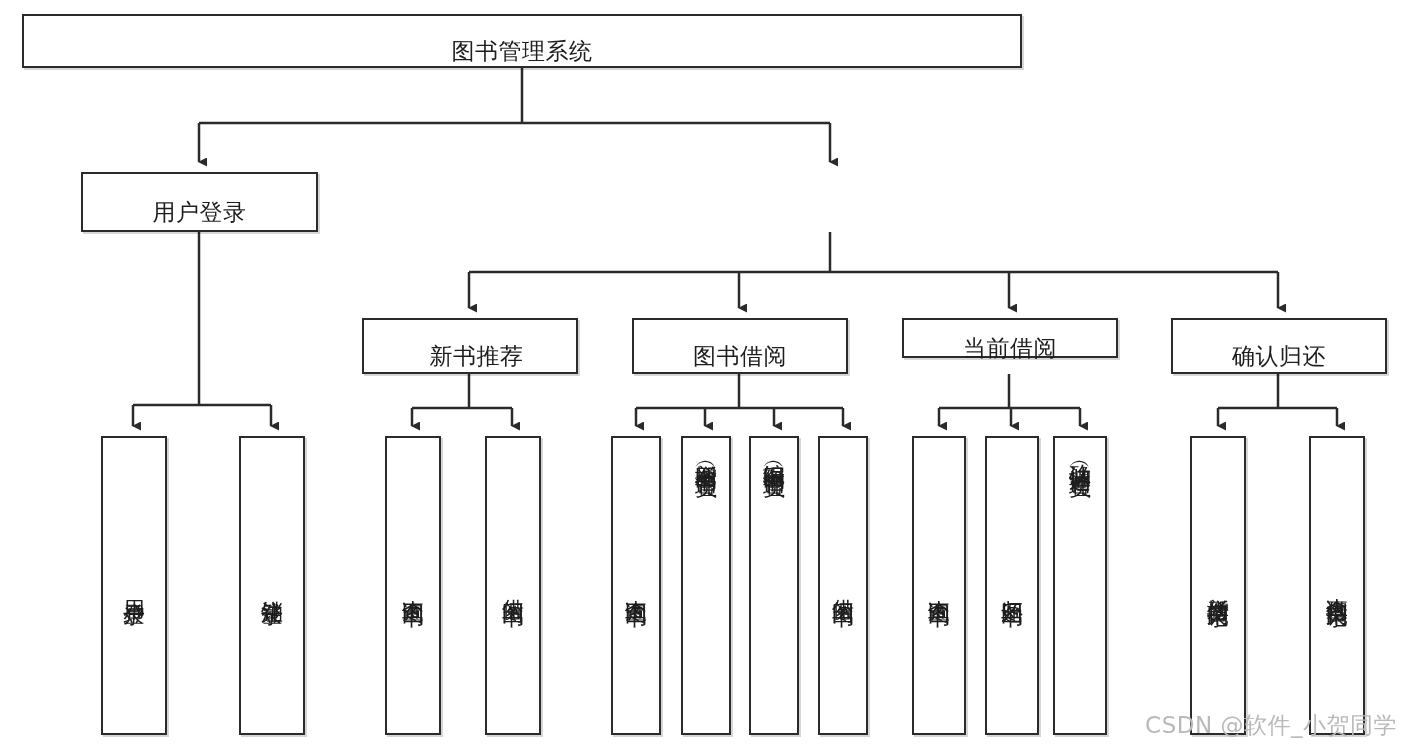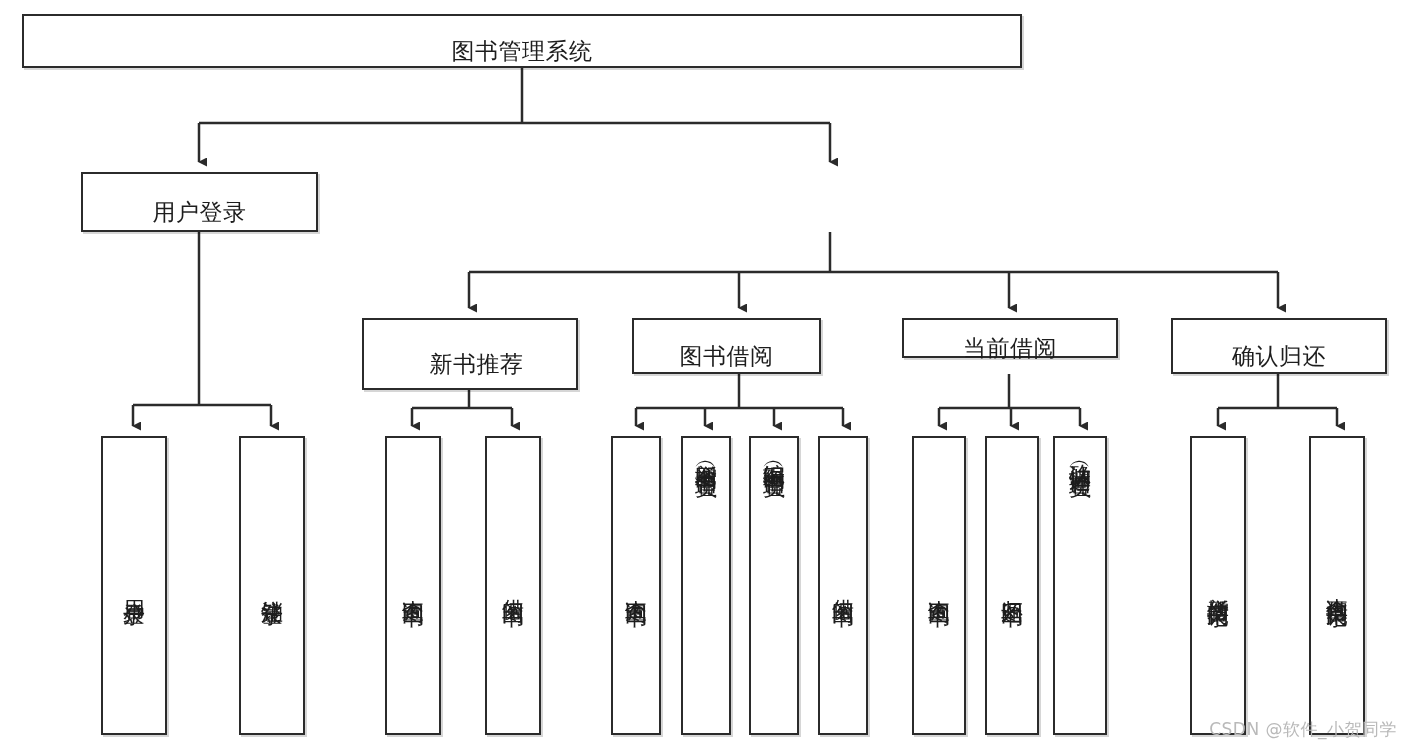--- a/index.html
+++ b/index.html
@@ -55,21 +55,21 @@
     white-space: nowrap;
   }
   .node-v.centered {
     align-items: center;
     padding-top: 0;
   }
   .watermark {
     position: absolute;
     right: 8px;
     bottom: 6px;
-    font-size: 17px;
+    font-size: 23px;
     color: #b9b9b9;
     letter-spacing: 0.5px;
     white-space: nowrap;
   }
 </style>
 </head>
 <body>
 
 <div id="canvas">
 
@@ -127,24 +127,24 @@
   </svg>
 
   <div class="node node-h" style="left:22px; top:14px; width:1000px; height:54px;">
     <span class="label">图书管理系统</span>
   </div>
 
   <div class="node node-h" style="left:81px; top:172px; width:237px; height:60px;">
     <span class="label">用户登录</span>
   </div>
 
-  <div class="node node-h" style="left:362px; top:318px; width:216px; height:72px;padding-left:13px;">
+  <div class="node node-h" style="left:362px; top:318px; width:216px; height:56px;padding-left:13px;">
     <span class="label">新书推荐</span>
   </div>
-  <div class="node node-h" style="left:632px; top:318px; width:189px; height:56px;">
+  <div class="node node-h" style="left:632px; top:318px; width:216px; height:56px;">
     <span class="label">图书借阅</span>
   </div>
   <div class="node node-h" style="left:902px; top:318px; width:216px; height:40px;">
     <span class="label">当前借阅</span>
   </div>
   <div class="node node-h" style="left:1171px; top:318px; width:216px; height:56px;">
     <span class="label">确认归还</span>
   </div>
 
   <div class="node node-v centered" style="left:101px; top:436px; width:66px; height:299px;">

